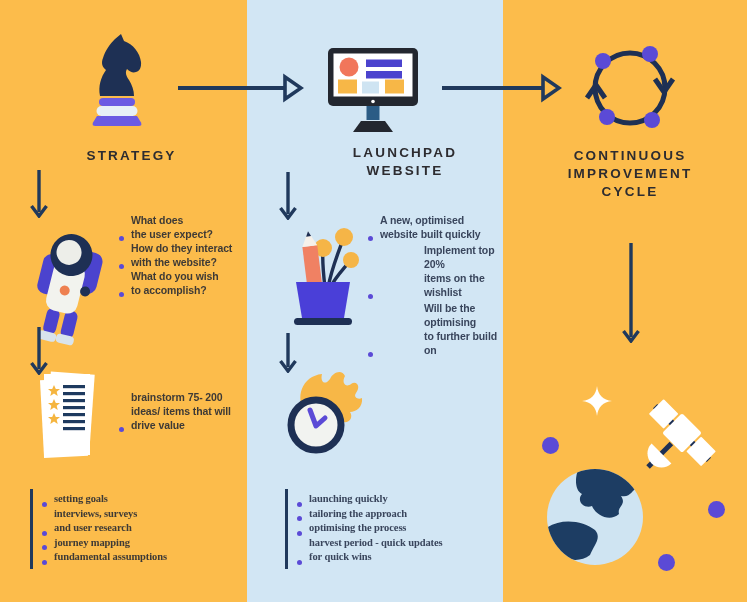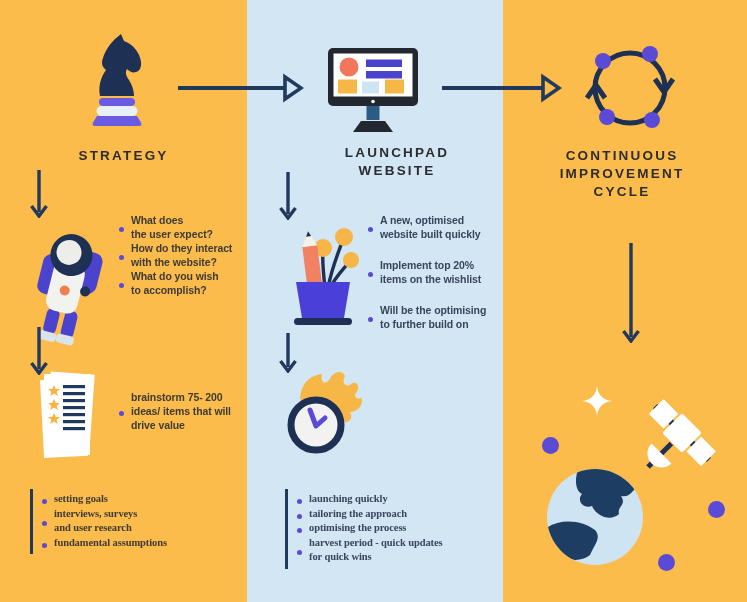--- a/index.html
+++ b/index.html
@@ -4,30 +4,30 @@
 <style>
   html,body{margin:0;padding:0;background:#888;}
   .canvas{position:relative;width:747px;height:602px;overflow:hidden;
           background:var(--yellow_bg,#FCBC4B);
           font-family:"Liberation Sans",sans-serif;}
   .abs{position:absolute;}
   .mid-bg{position:absolute;left:247px;top:0;width:256px;height:602px;
           background:var(--blue_bg,#D2E6F4);}
   .col-title{position:absolute;text-align:center;font-weight:700;
              font-size:13.5px;line-height:18px;letter-spacing:2.2px;
-             color:var(--title_dark,#2D2C30);white-space:pre-line;}
-  .bullet-item{display:flex;align-items:center;}
+             color:var(--title_dark,#2D2C30);white-space:pre-line;padding-left:8px;}
+  .bullet-item{display:flex;align-items:flex-end;}
   .dot{width:5px;height:5px;border-radius:50%;background:var(--purple,#5B4AD6);
        margin:4px 7px 0 0;flex:none;}
   .bullet-text{font-weight:700;font-size:10.5px;line-height:14px;
                letter-spacing:-0.1px;white-space:pre-line;
                color:var(--text_dark,#3E3A36);}
   .slate .bullet-text{color:var(--text_slate,#39455C);}
   .q-list .bullet-item + .bullet-item{}
-  .p-list .bullet-item + .bullet-item{margin-top:17px;}
+  .p-list .bullet-item + .bullet-item{margin-top:2px;gap:44px;}
   .footer-list{border-left:3px solid var(--navy,#20395C);
                padding:3px 0 4px 9px;font-family:Liberation Serif, serif;}
   .footer-list .bullet-text{line-height:14.5px;}
   .footer-list .dot{margin-top:5px;}
 </style>
 </head>
 <body>
 
 <div class="canvas">
 
@@ -159,20 +159,24 @@
       <span class="dot"></span>
       <span class="bullet-text">setting goals</span>
     </div>
     <div class="bullet-item">
       <span class="dot"></span>
       <span class="bullet-text">interviews, surveys
 and user research</span>
     </div>
     <div class="bullet-item">
       <span class="dot"></span>
+      <span class="bullet-text">journey mapping</span>
+    </div>
+    <div class="bullet-item">
+      <span class="dot"></span>
       <span class="bullet-text">fundamental assumptions</span>
     </div>
   </div>
 
   <svg class="abs" style="left:278px;top:172px" width="20" height="48" viewBox="0 0 20 48">
     <path d="M10 0 V42" stroke="#20395C" stroke-width="3.4" fill="none"></path>
     <path d="M2.5 36 L10 46 L17.5 36" stroke="#20395C" stroke-width="3.4" fill="none"></path>
   </svg>
 
   <svg class="abs" style="left:287px;top:226px" width="72" height="104" viewBox="0 0 72 104">

